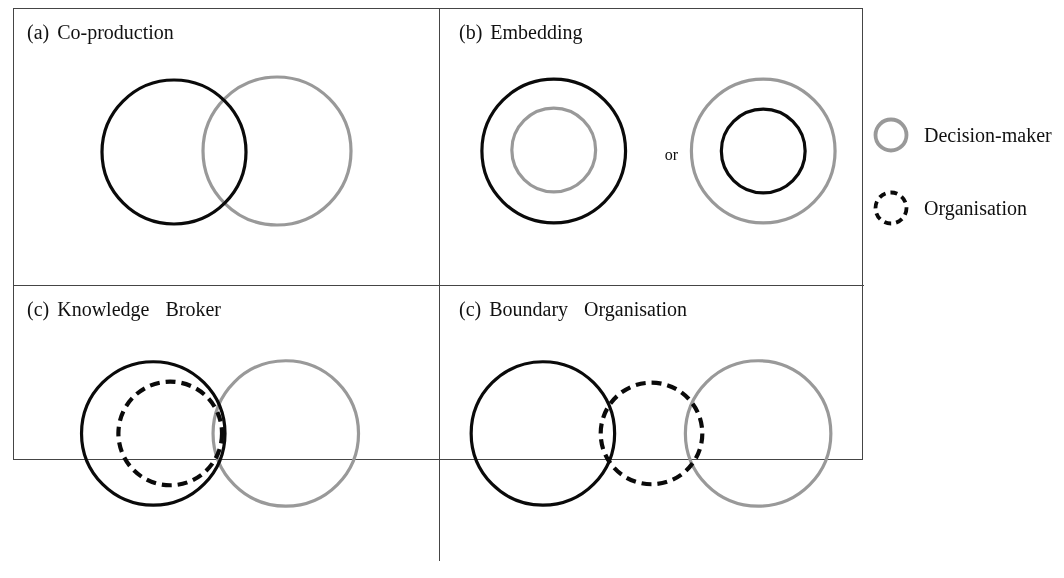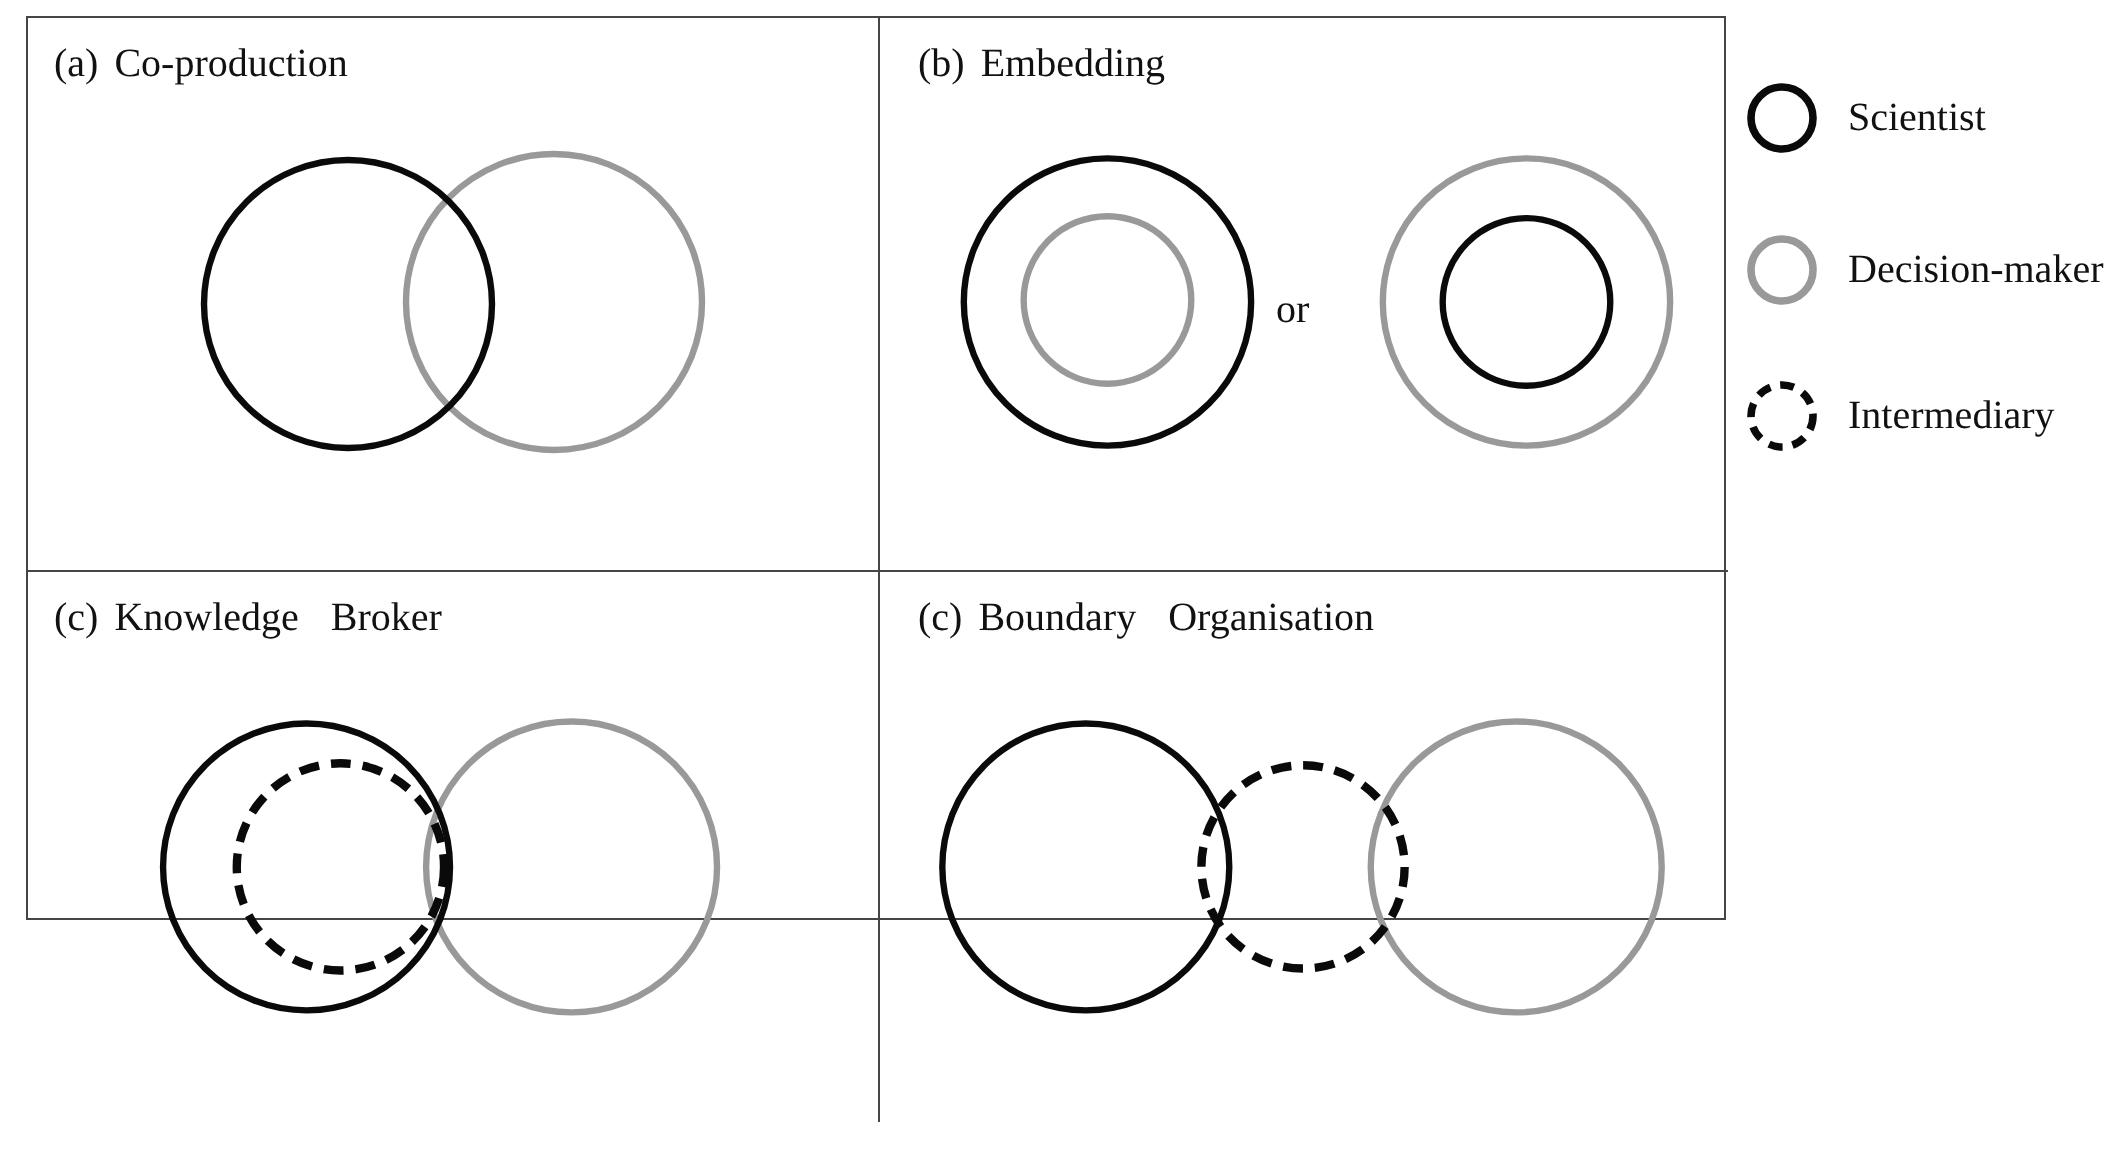--- a/index.html
+++ b/index.html
@@ -51,22 +51,22 @@
     top: 0;
     width: 100%;
     height: 100%;
     display: block;
   }
   .or-label {
     position: absolute;
     left: 198px;
     top: 134px;
     width: 40px;
-    text-align: left;
-    font-size: 20px;
+    text-align: right;
+    font-size: 16px;
     line-height: 24px;
   }
   .legend {
     position: absolute;
     left: 866px;
     top: 0;
     width: 198px;
     height: 260px;
   }
   .legend-row {
@@ -132,33 +132,27 @@
           <circle cx="103" cy="148" r="72" fill="none" stroke="#0a0a0a" stroke-width="3.2"></circle>
           <circle cx="319" cy="148" r="73" fill="none" stroke="#999999" stroke-width="3.2"></circle>
           <circle cx="212" cy="148" r="51" fill="none" stroke="#0a0a0a" stroke-width="4.2" stroke-dasharray="10 6"></circle>
         </svg>
       <div class="panel-title">(c) Boundary&nbsp; Organisation</div>
     </section>
 
   </div>
 
   <div class="legend">
-    <div class="legend-row row-0">
-      <svg class="legend-swatch" viewBox="0 0 40 40">
-          <circle cx="20" cy="20" r="15.5" fill="none" stroke="#0a0a0a" stroke-width="3.8"></circle>
-        </svg>
-      <span class="legend-label">Scientist</span>
-    </div>
     <div class="legend-row row-1">
       <svg class="legend-swatch" viewBox="0 0 40 40">
           <circle cx="20" cy="20" r="15.5" fill="none" stroke="#999999" stroke-width="3.8"></circle>
         </svg>
       <span class="legend-label">Decision-maker</span>
     </div>
     <div class="legend-row row-2">
       <svg class="legend-swatch" viewBox="0 0 40 40">
           <circle cx="20" cy="20" r="15.5" fill="none" stroke="#0a0a0a" stroke-width="3.8" stroke-dasharray="7 5"></circle>
         </svg>
-      <span class="legend-label">Intermediary</span>
+      <span class="legend-label">Organisation</span>
     </div>
   </div>
 
 </div>
 
 </body></html>

